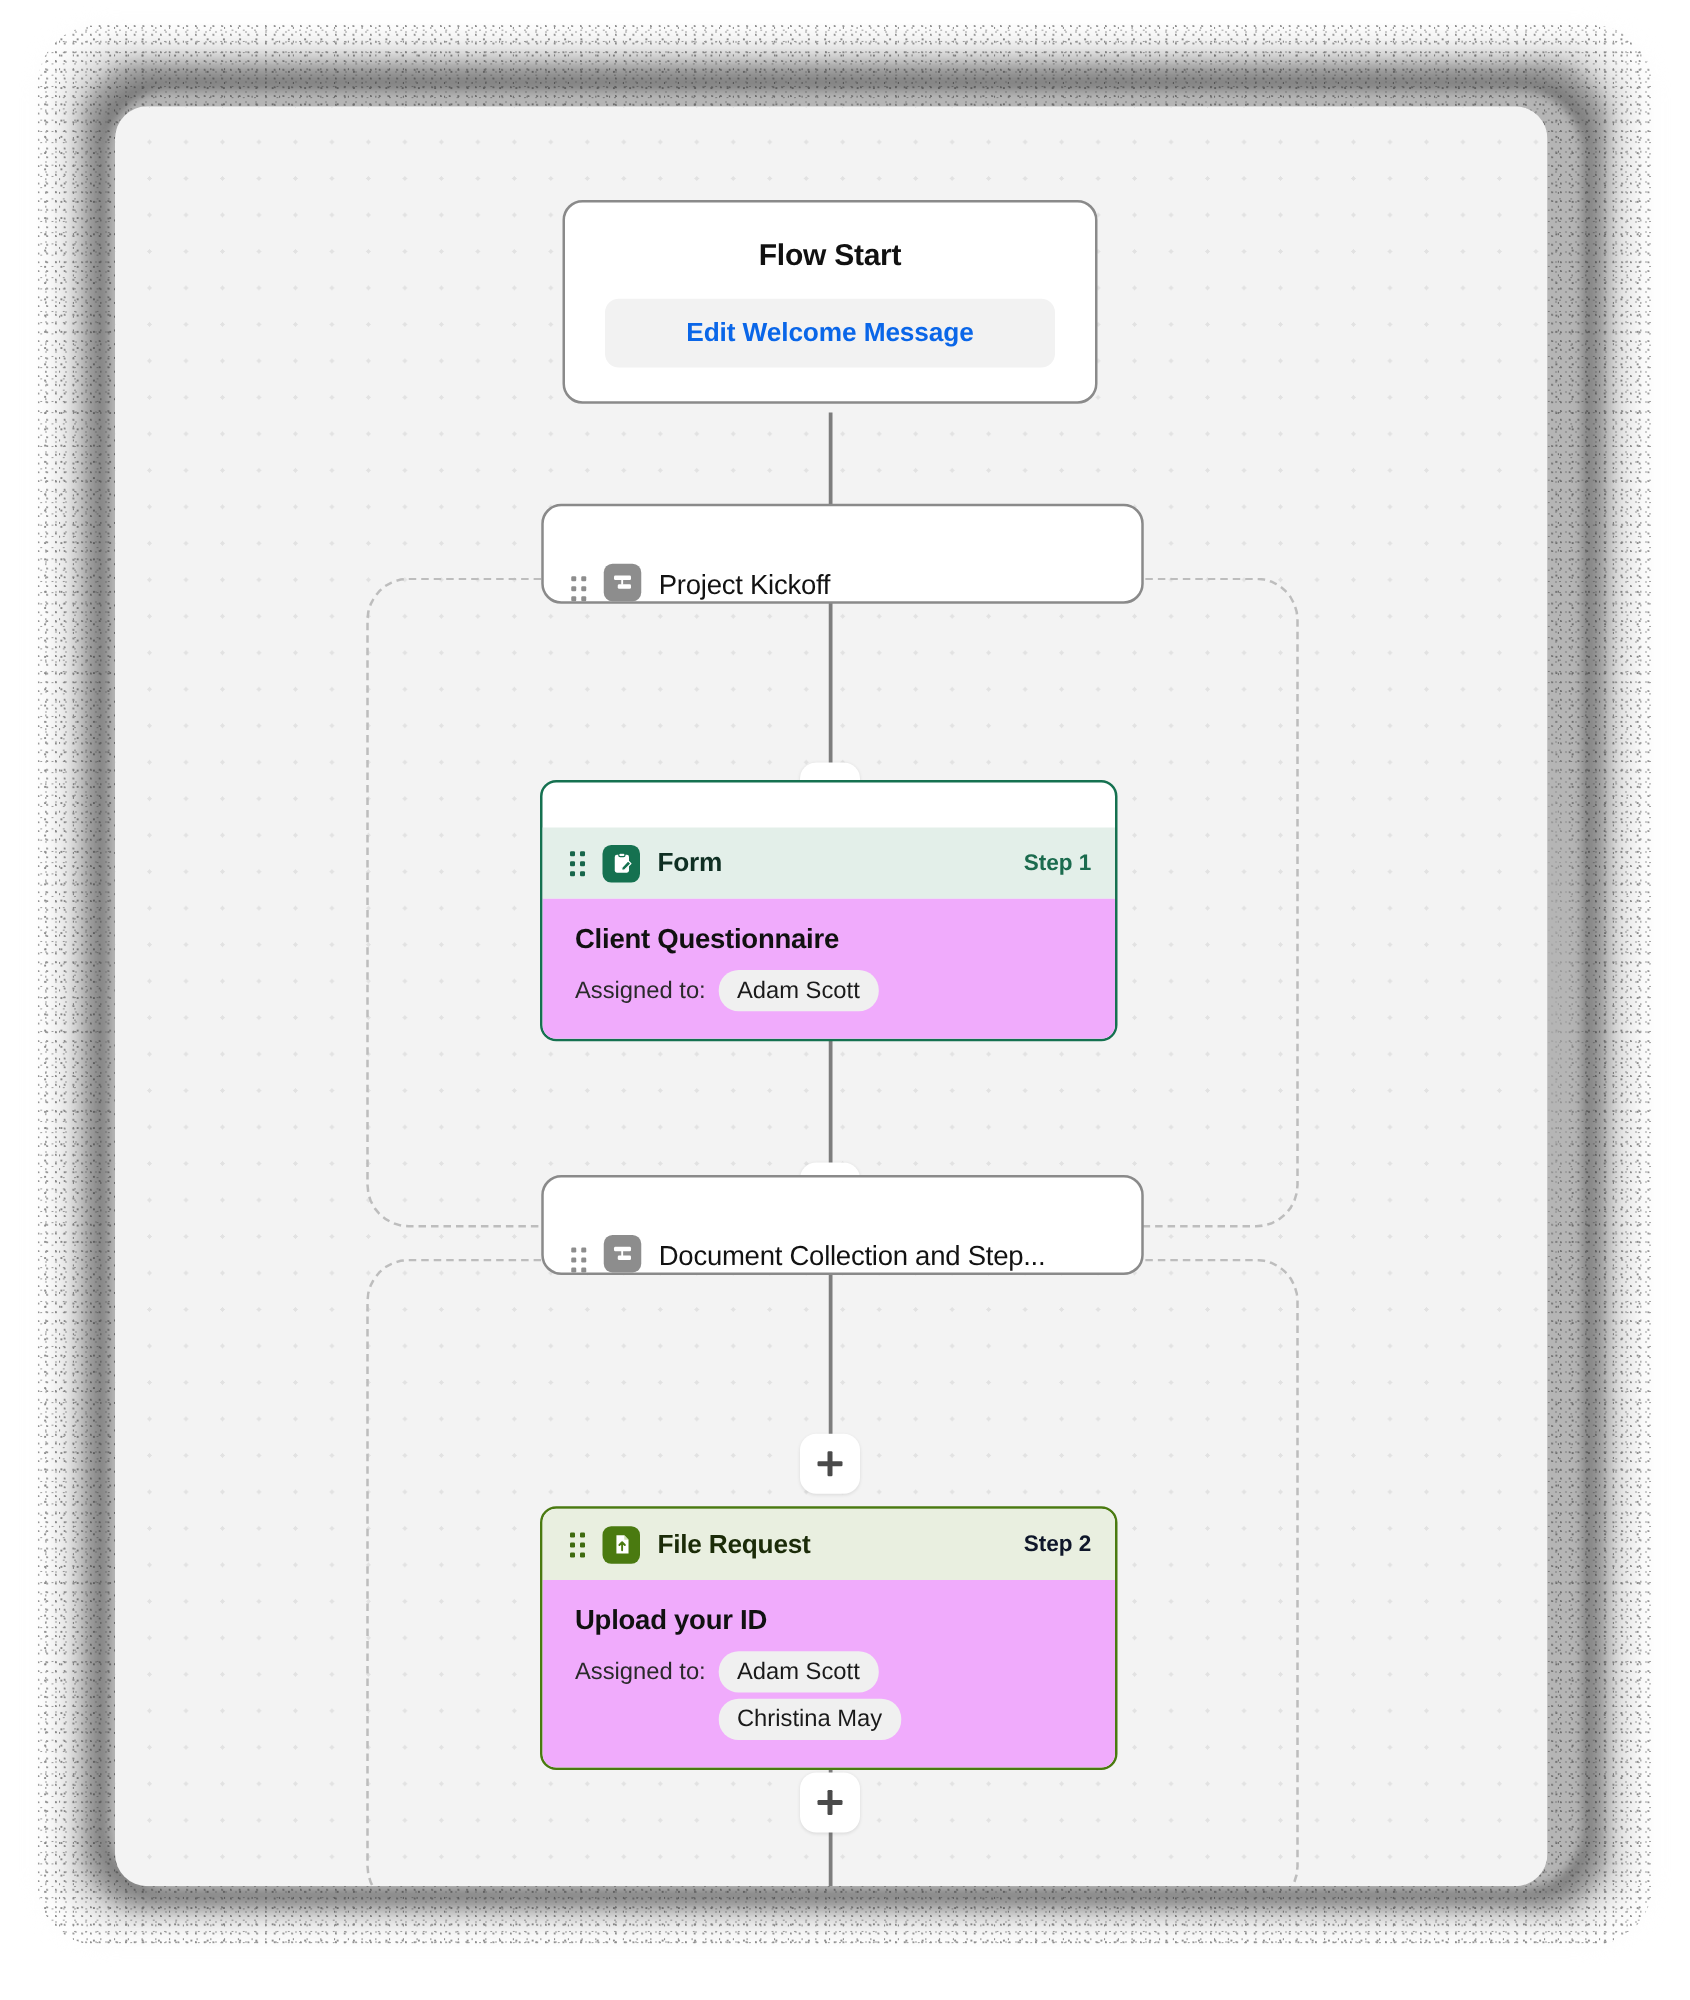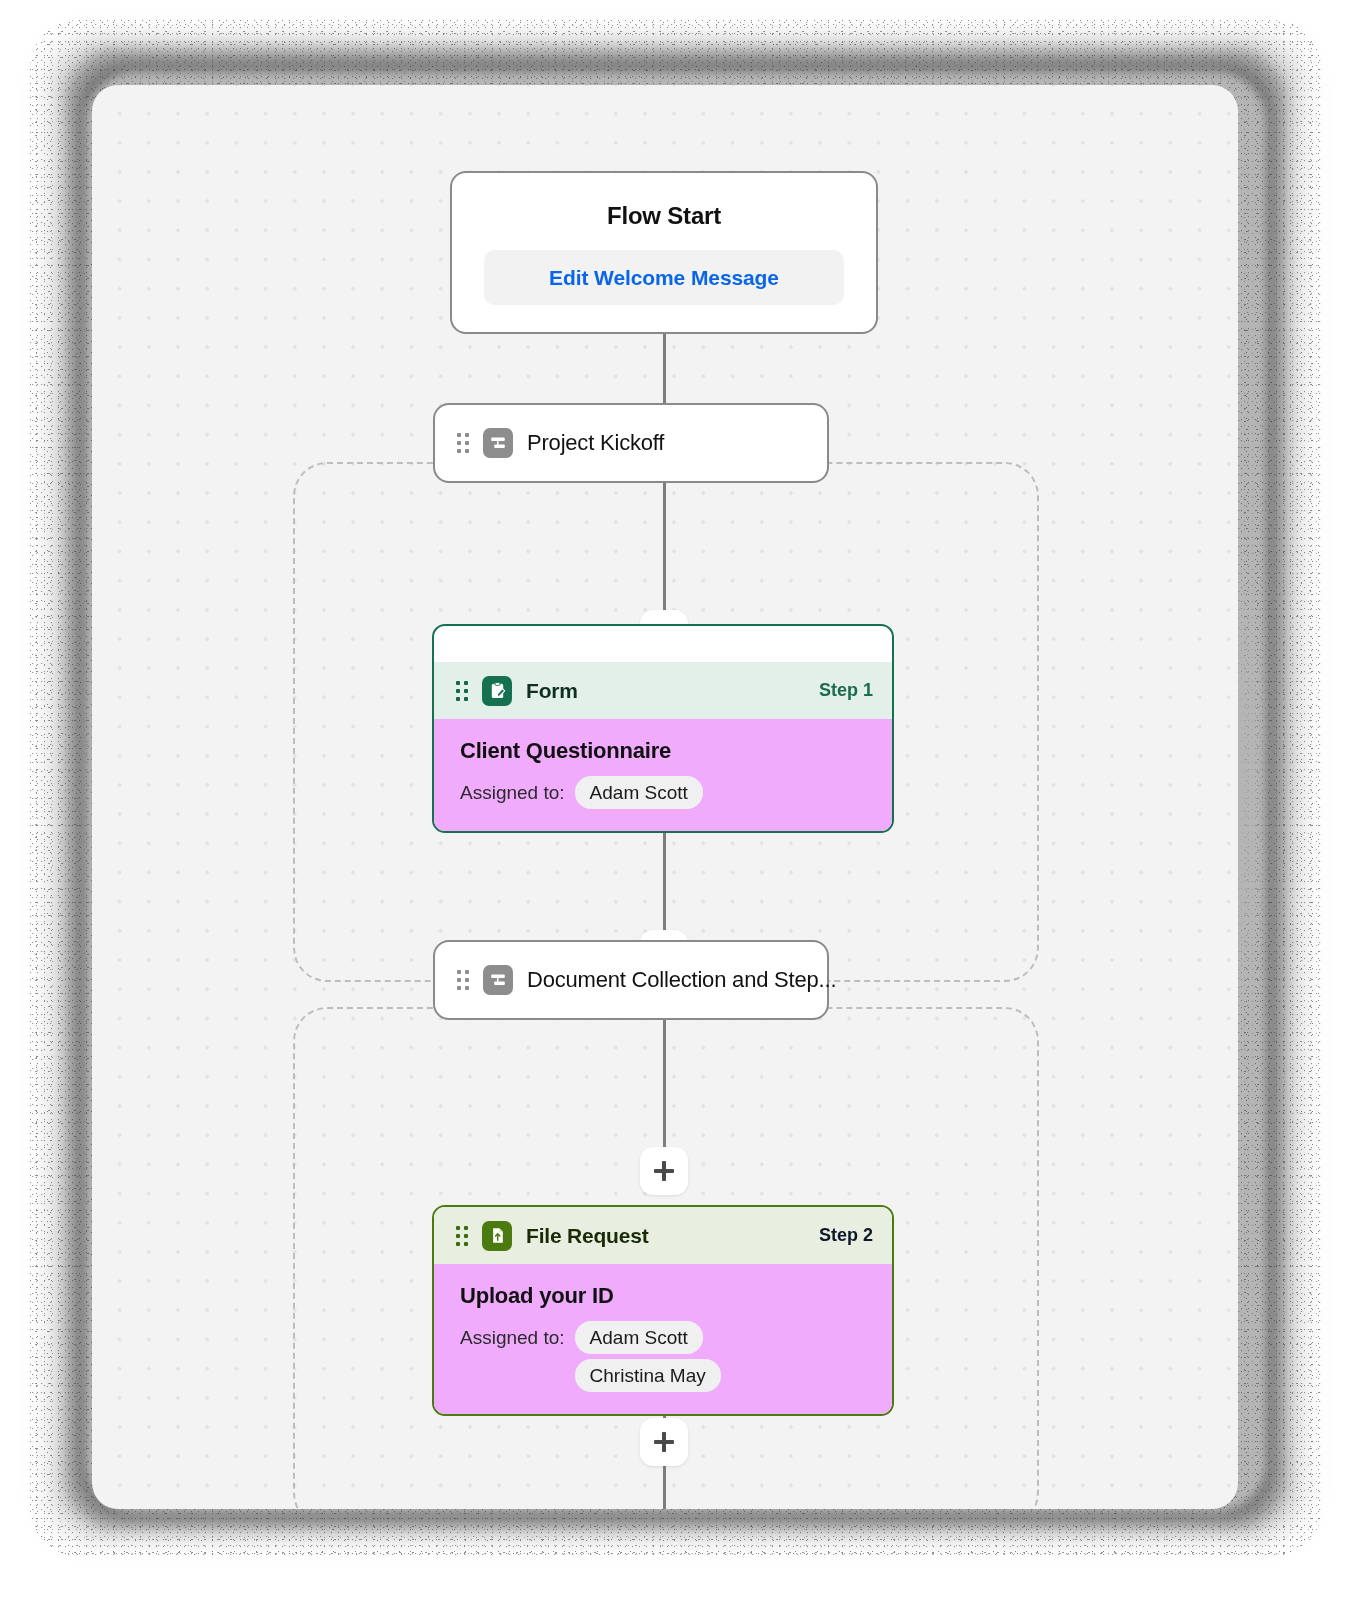--- a/index.html
+++ b/index.html
@@ -75,21 +75,21 @@
     left: 571px;
     width: 3px;
     background: #7d7d7d;
   }
 
   
   .node { position: absolute; }
 
   
   #flow-start {
-    left: 358px; top: 86px;
+    left: 358px; top: 75px;
     width: 428px; height: 163px;
     background: #ffffff;
     border: 2.5px solid #8a8a8a;
     border-radius: 16px;
     display: flex;
     flex-direction: column;
     align-items: center;
     justify-content: flex-start;
     padding-top: 29px;
   }
@@ -112,26 +112,26 @@
     font-family: "Liberation Sans", sans-serif;
     cursor: pointer;
     display: flex;
     align-items: center;
     justify-content: center;
     letter-spacing: -0.1px;
   }
 
   
   .section-node {
-    width: 396px; height: 80px;
+    width: 482px; height: 80px;
     background: #ffffff;
     border: 2.5px solid #8a8a8a;
     border-radius: 16px;
     display: flex;
-    align-items: center;
+    align-items: flex-end;
     padding-left: 22px;
     gap: 14px;
     cursor: pointer;
   }
   #node-kickoff { left: 341px; top: 318px; }
   #node-doccoll { left: 341px; top: 855px; }
 
   .section-node .label {
     font-size: 22px;
     font-weight: 500;

